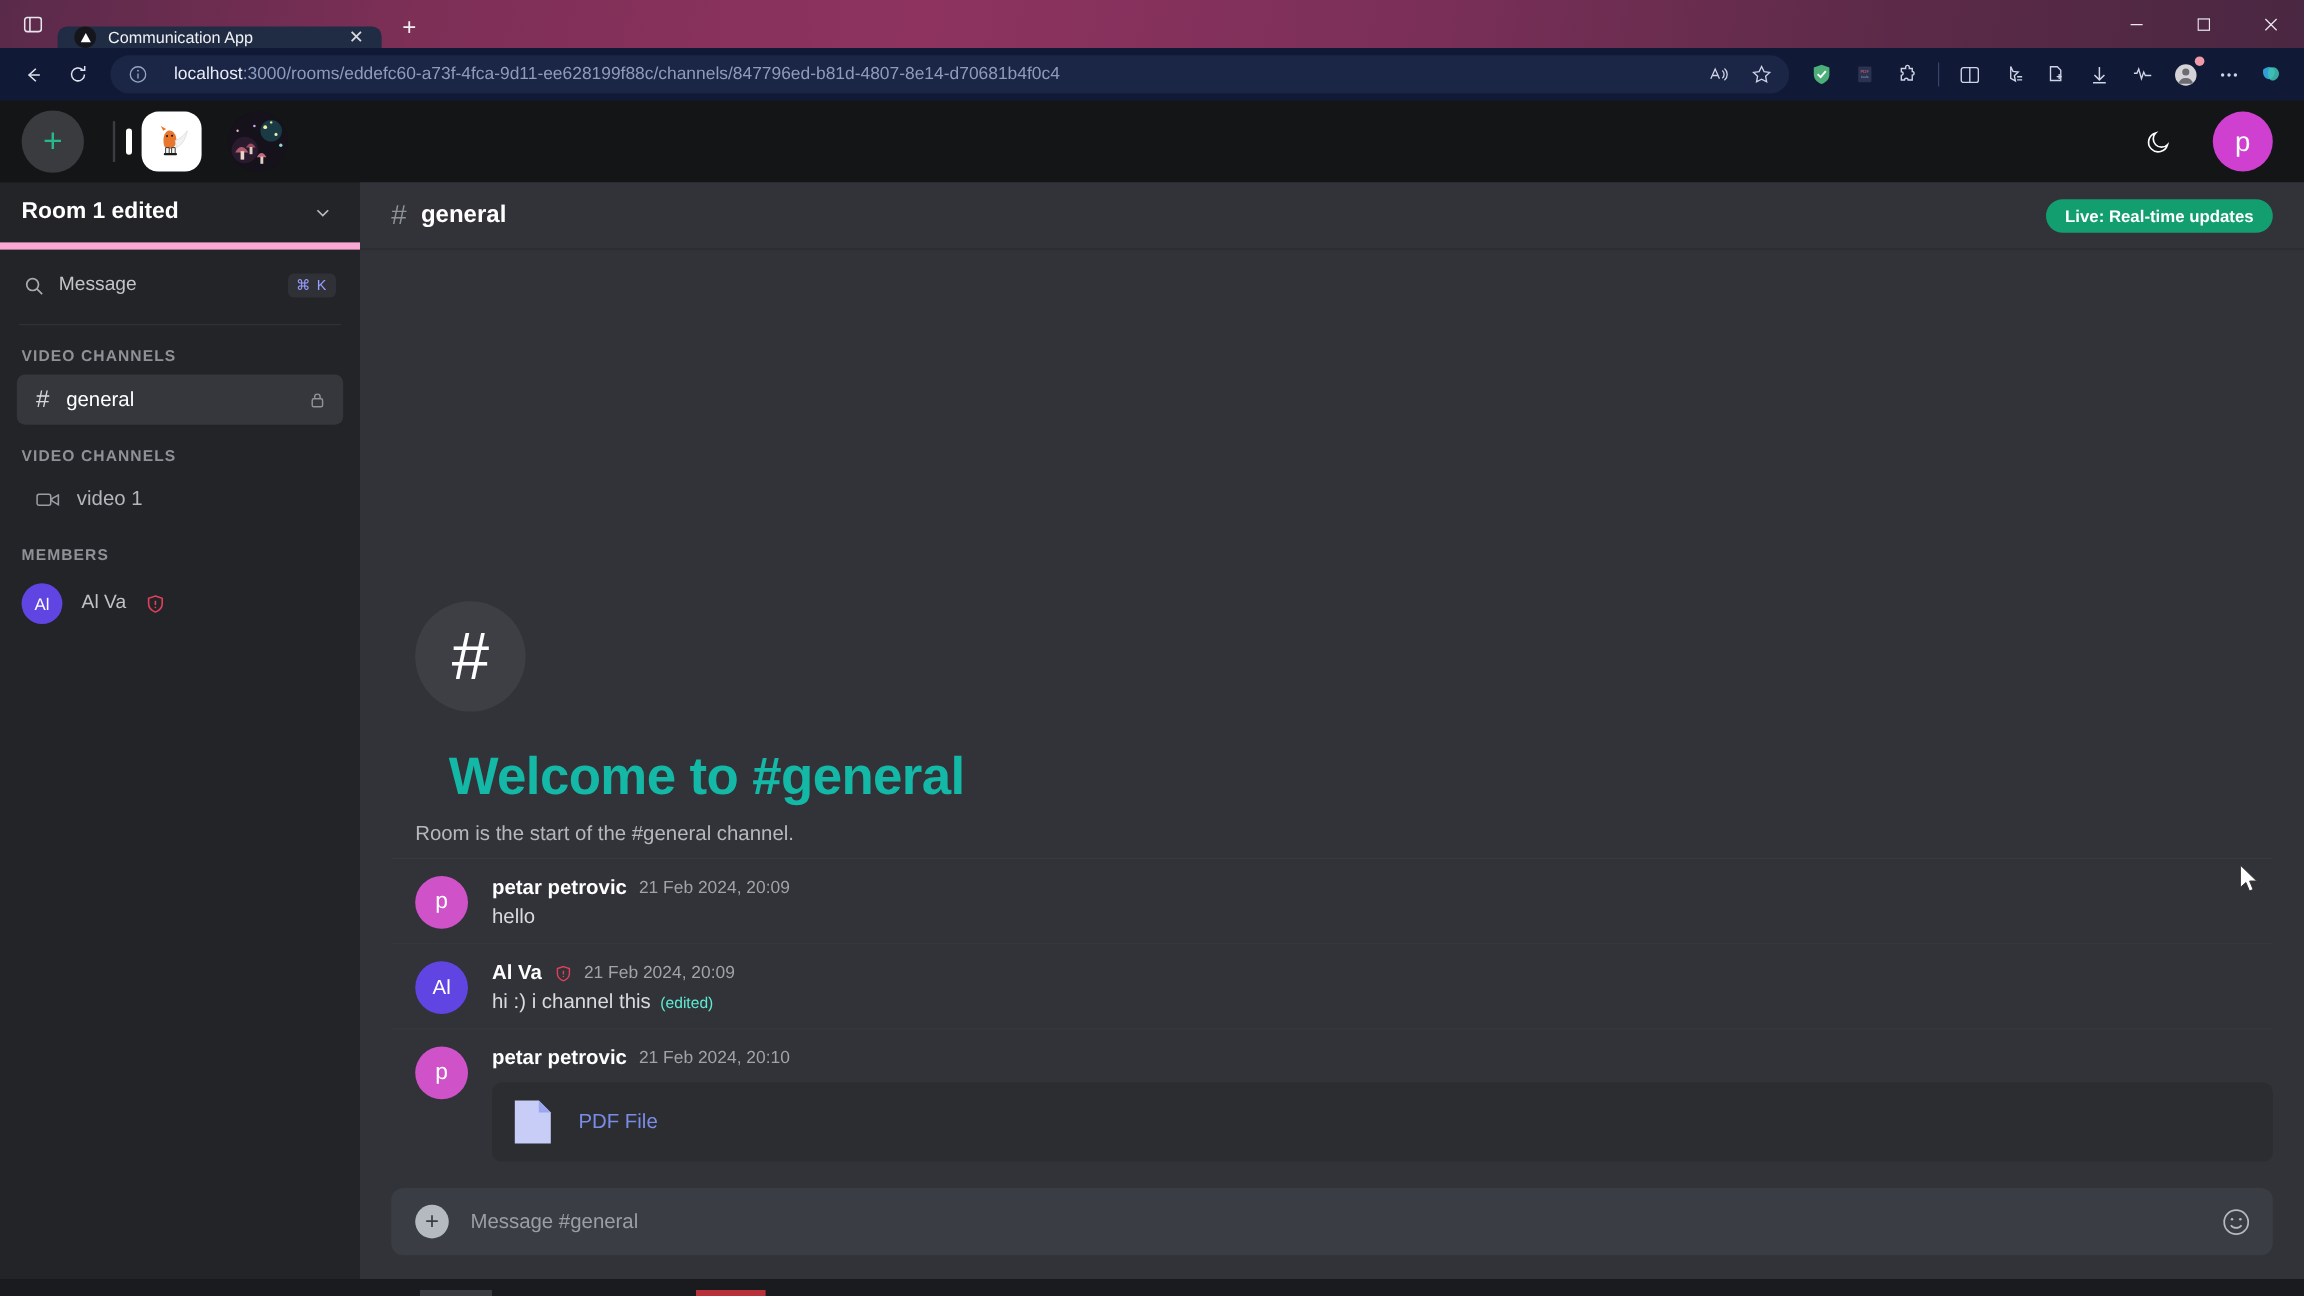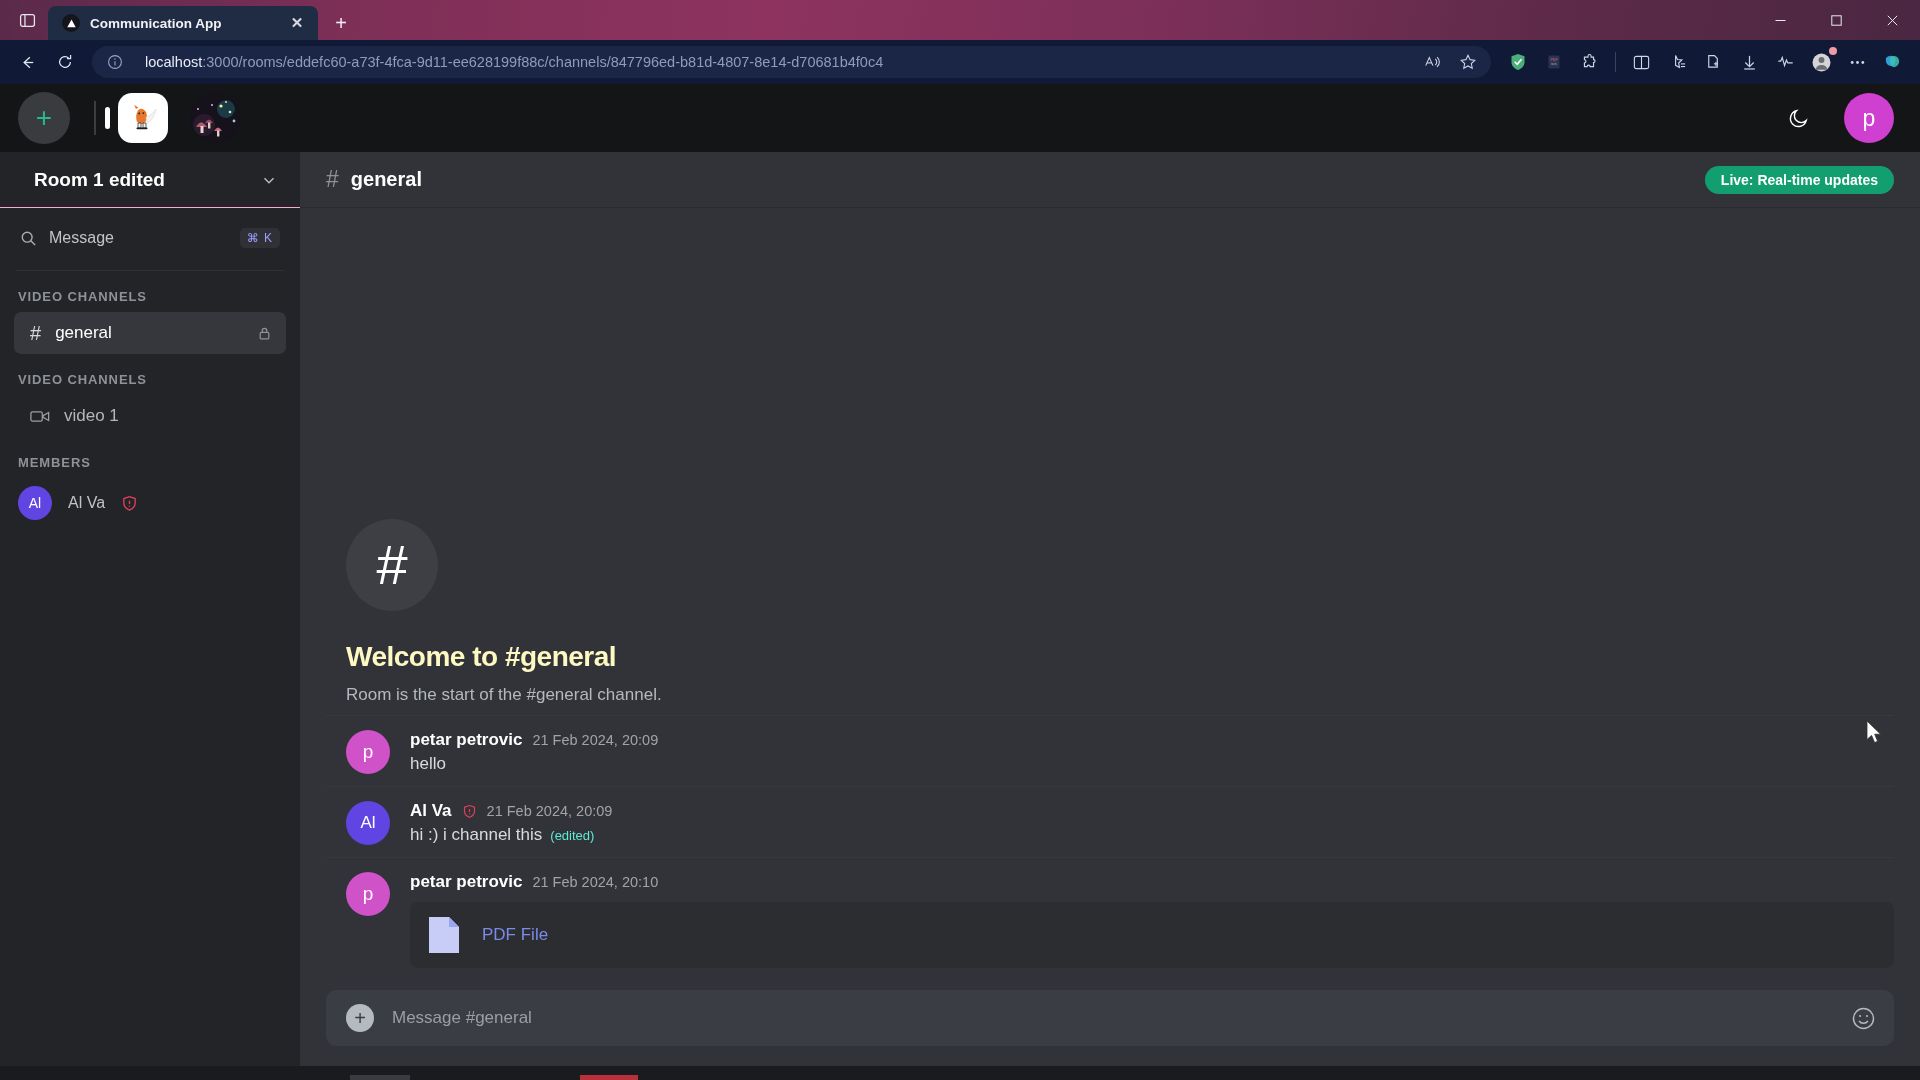--- a/index.html
+++ b/index.html
@@ -29,28 +29,27 @@
   }
   .winbtn {
     width: 56px; height: 40px; display: flex; align-items: center; justify-content: center;
     color: #e9e9ee; font-size: 13px;
   }
   .tab-sidebar-btn {
     width: 42px; height: 40px; display:flex; align-items:center; justify-content:center;
     color:#e8e6ec;
   }
   .tab {
-    height: 34px; min-width: 270px; max-width: 270px;
+    height: 18px; min-width: 270px; max-width: 270px;
     background: #202c43;
     border-radius: 8px 8px 0 0;
     display: flex; align-items: center;
     padding: 0 10px 0 14px;
     gap: 10px;
     position: relative;
-    font-weight: bold;
   }
   .tab-favicon {
     width: 18px; height: 18px; border-radius: 50%;
     background: #15151c; display: flex; align-items: center; justify-content: center;
     flex: 0 0 auto;
   }
   .tab-favicon svg { display:block; }
   .tab-title {
     color: #f1f1f5; font-size: 13.5px; flex: 1 1 auto;
     white-space: nowrap; overflow: hidden; text-overflow: ellipsis;
@@ -146,22 +145,22 @@
 
   
   .sidebar {
     width: 300px; flex: 0 0 300px;
     background: #232428;
     display: flex; flex-direction: column;
   }
   .room-header {
     height: 56px; flex: 0 0 56px;
     display: flex; align-items: center;
-    padding: 0 22px 0 34px;
-    border-bottom: 1px solid #f9a8d4;
+    padding: 0 22px 0 18px;
+    border-bottom: 6px solid #f9a8d4;
   }
   .room-title { color: #ffffff; font-size: 19px; font-weight: 700; flex: 1 1 auto; }
   .room-chevron { color: #b9bbbe; display: flex; align-items: center; }
   .search-row {
     margin: 10px 14px 0 14px;
     height: 40px; display: flex; align-items: center; gap: 12px;
     padding: 0 6px;
   }
   .search-icon { color: #a8abb0; display: flex; }
   .search-label { color: #c2c4c8; font-size: 16px; flex: 1 1 auto; }
@@ -222,21 +221,21 @@
     justify-content: flex-end;
   }
   .welcome { padding: 0 0 10px 20px; }
   .welcome-hash {
     width: 92px; height: 92px; border-radius: 50%;
     background: #3d3f45; color: #ffffff;
     display: flex; align-items: center; justify-content: center;
     font-size: 56px; font-weight: 400; line-height: 1;
     margin-bottom: 30px;
   }
-  .welcome-title { color: #fef9c3; font-size: 28px; font-weight: 700; letter-spacing: -0.5px; }
+  .welcome-title { color: #14b8a6; font-size: 44px; font-weight: 700; letter-spacing: -0.5px; margin-left: 28px; }
   .welcome-sub { color: #b5b8bd; font-size: 17px; margin-top: 12px; }
   .msg {
     display: flex; gap: 20px;
     padding: 14px 0 12px 20px;
     border-top: 1px solid #37393f;
   }
   .msg-avatar {
     width: 44px; height: 44px; border-radius: 50%;
     display: flex; align-items: center; justify-content: center;
     color: #fff; font-size: 19px; flex: 0 0 auto;

